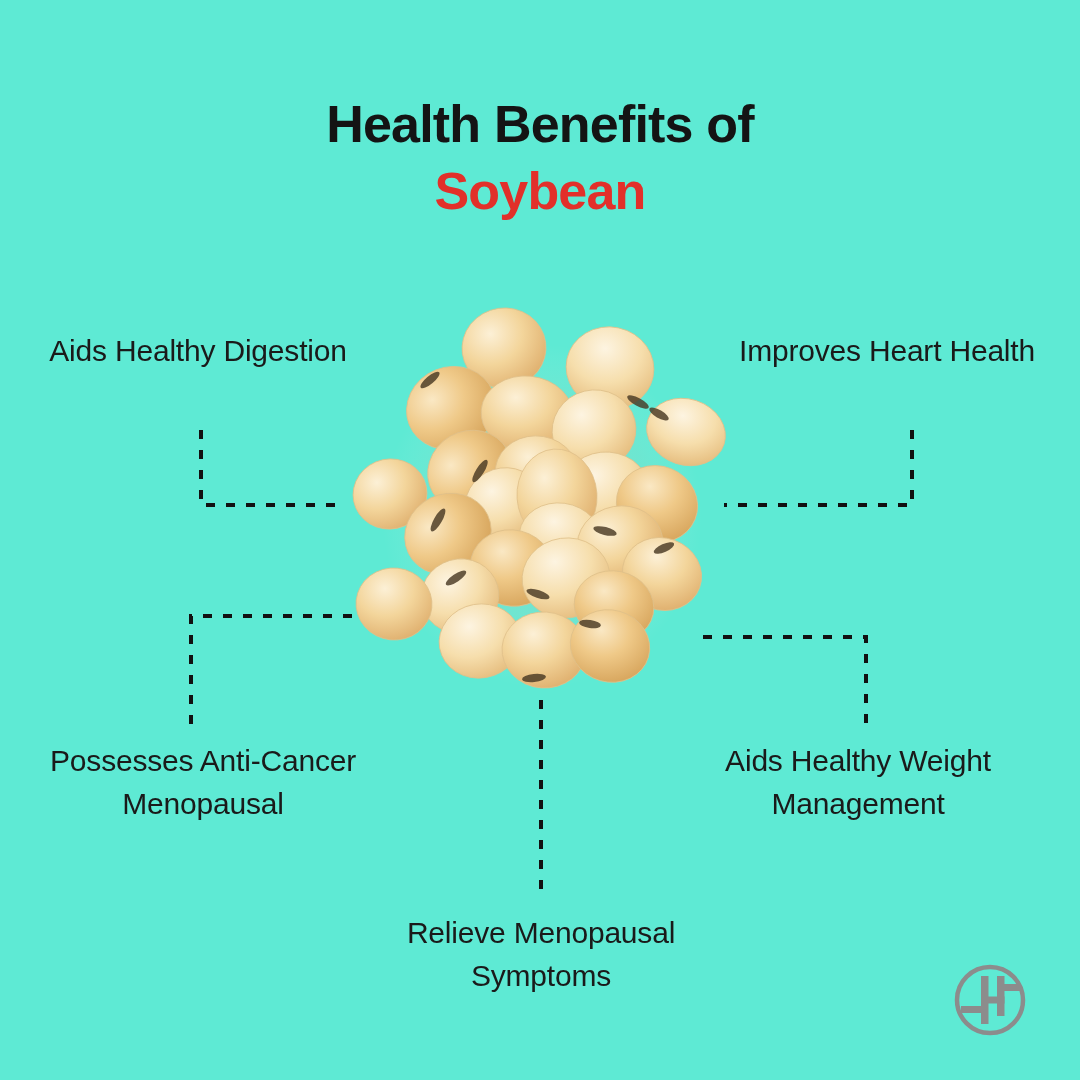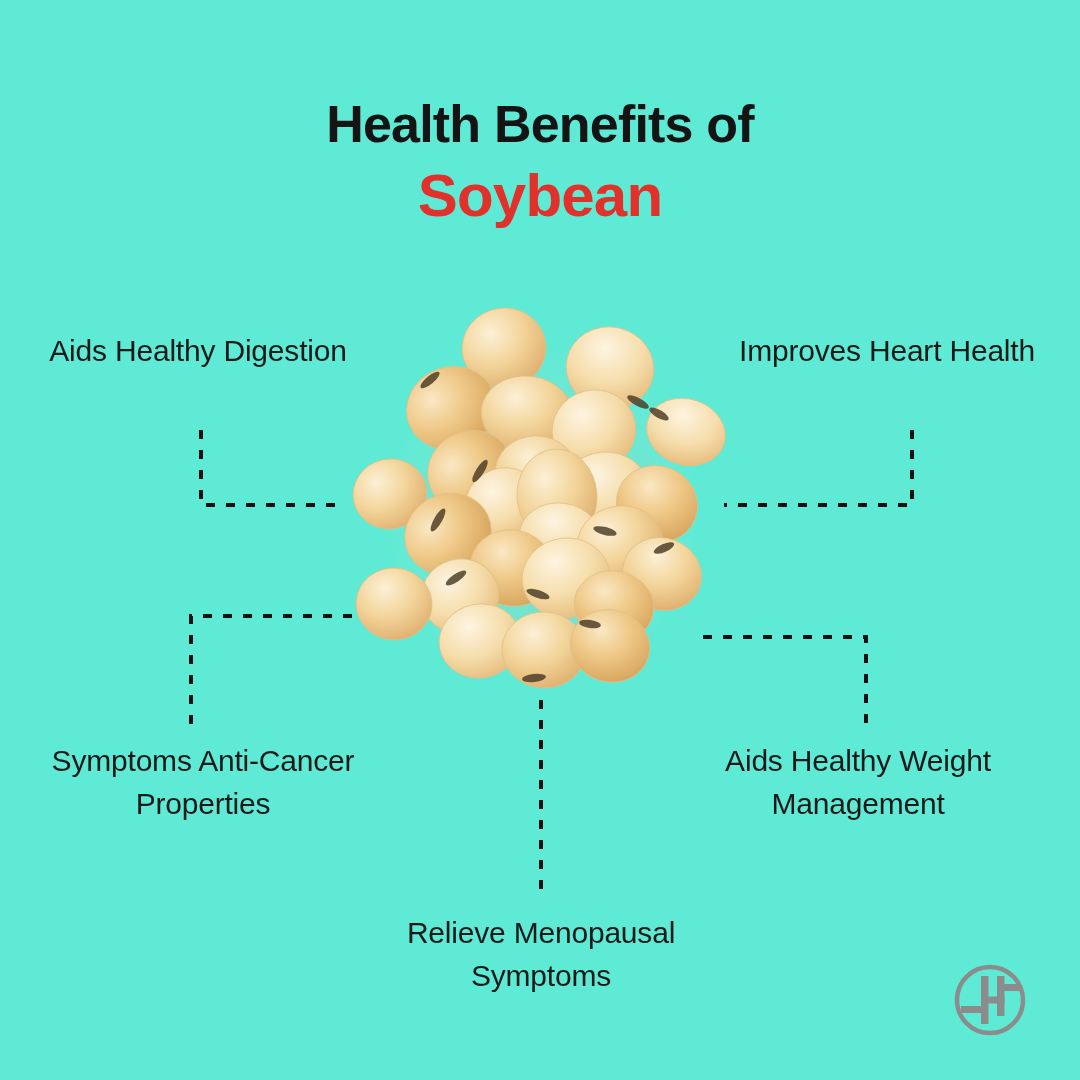--- a/index.html
+++ b/index.html
@@ -32,21 +32,21 @@
   .title-line1 {
     display: block;
     font-size: 52px;
     font-weight: 700;
     letter-spacing: -0.8px;
     color: #141414;
   }
   .title-line2 {
     display: block;
     margin-top: 14px;
-    font-size: 60px;
+    font-size: 52px;
     font-weight: 700;
     letter-spacing: -0.8px;
     color: #e2302a;
   }
 
   
   .benefit-label {
     position: absolute;
     text-align: center;
     font-size: 30px;
@@ -183,21 +183,21 @@
     <path class="conn" d="M912,430 L912,505 L724,505"></path>
     <path class="conn" d="M352,616 L191,616 L191,731"></path>
     <path class="conn" d="M703,637 L866,637 L866,731"></path>
     <path class="conn" d="M541,700 L541,899"></path>
   </svg>
 
   <div class="benefit-label" id="label-digestion">Aids Healthy Digestion</div>
 
   <div class="benefit-label" id="label-heart">Improves Heart Health</div>
 
-  <div class="benefit-label" id="label-cancer">Symptoms Anti-Cancer Properties</div>
+  <div class="benefit-label" id="label-cancer">Possesses Anti-Cancer Menopausal</div>
 
   <div class="benefit-label" id="label-menopausal">Relieve Menopausal Symptoms</div>
 
   <div class="benefit-label" id="label-weight">Aids Healthy Weight Management</div>
 
   <div id="brand-logo">
     <svg width="76" height="76" viewBox="0 0 76 76" xmlns="http://www.w3.org/2000/svg">
       <circle cx="38" cy="38" r="33" fill="none" stroke="#8C8C8C" stroke-width="4.5"></circle>
 
       <rect x="29" y="14" width="7.5" height="48" fill="#8C8C8C"></rect>

